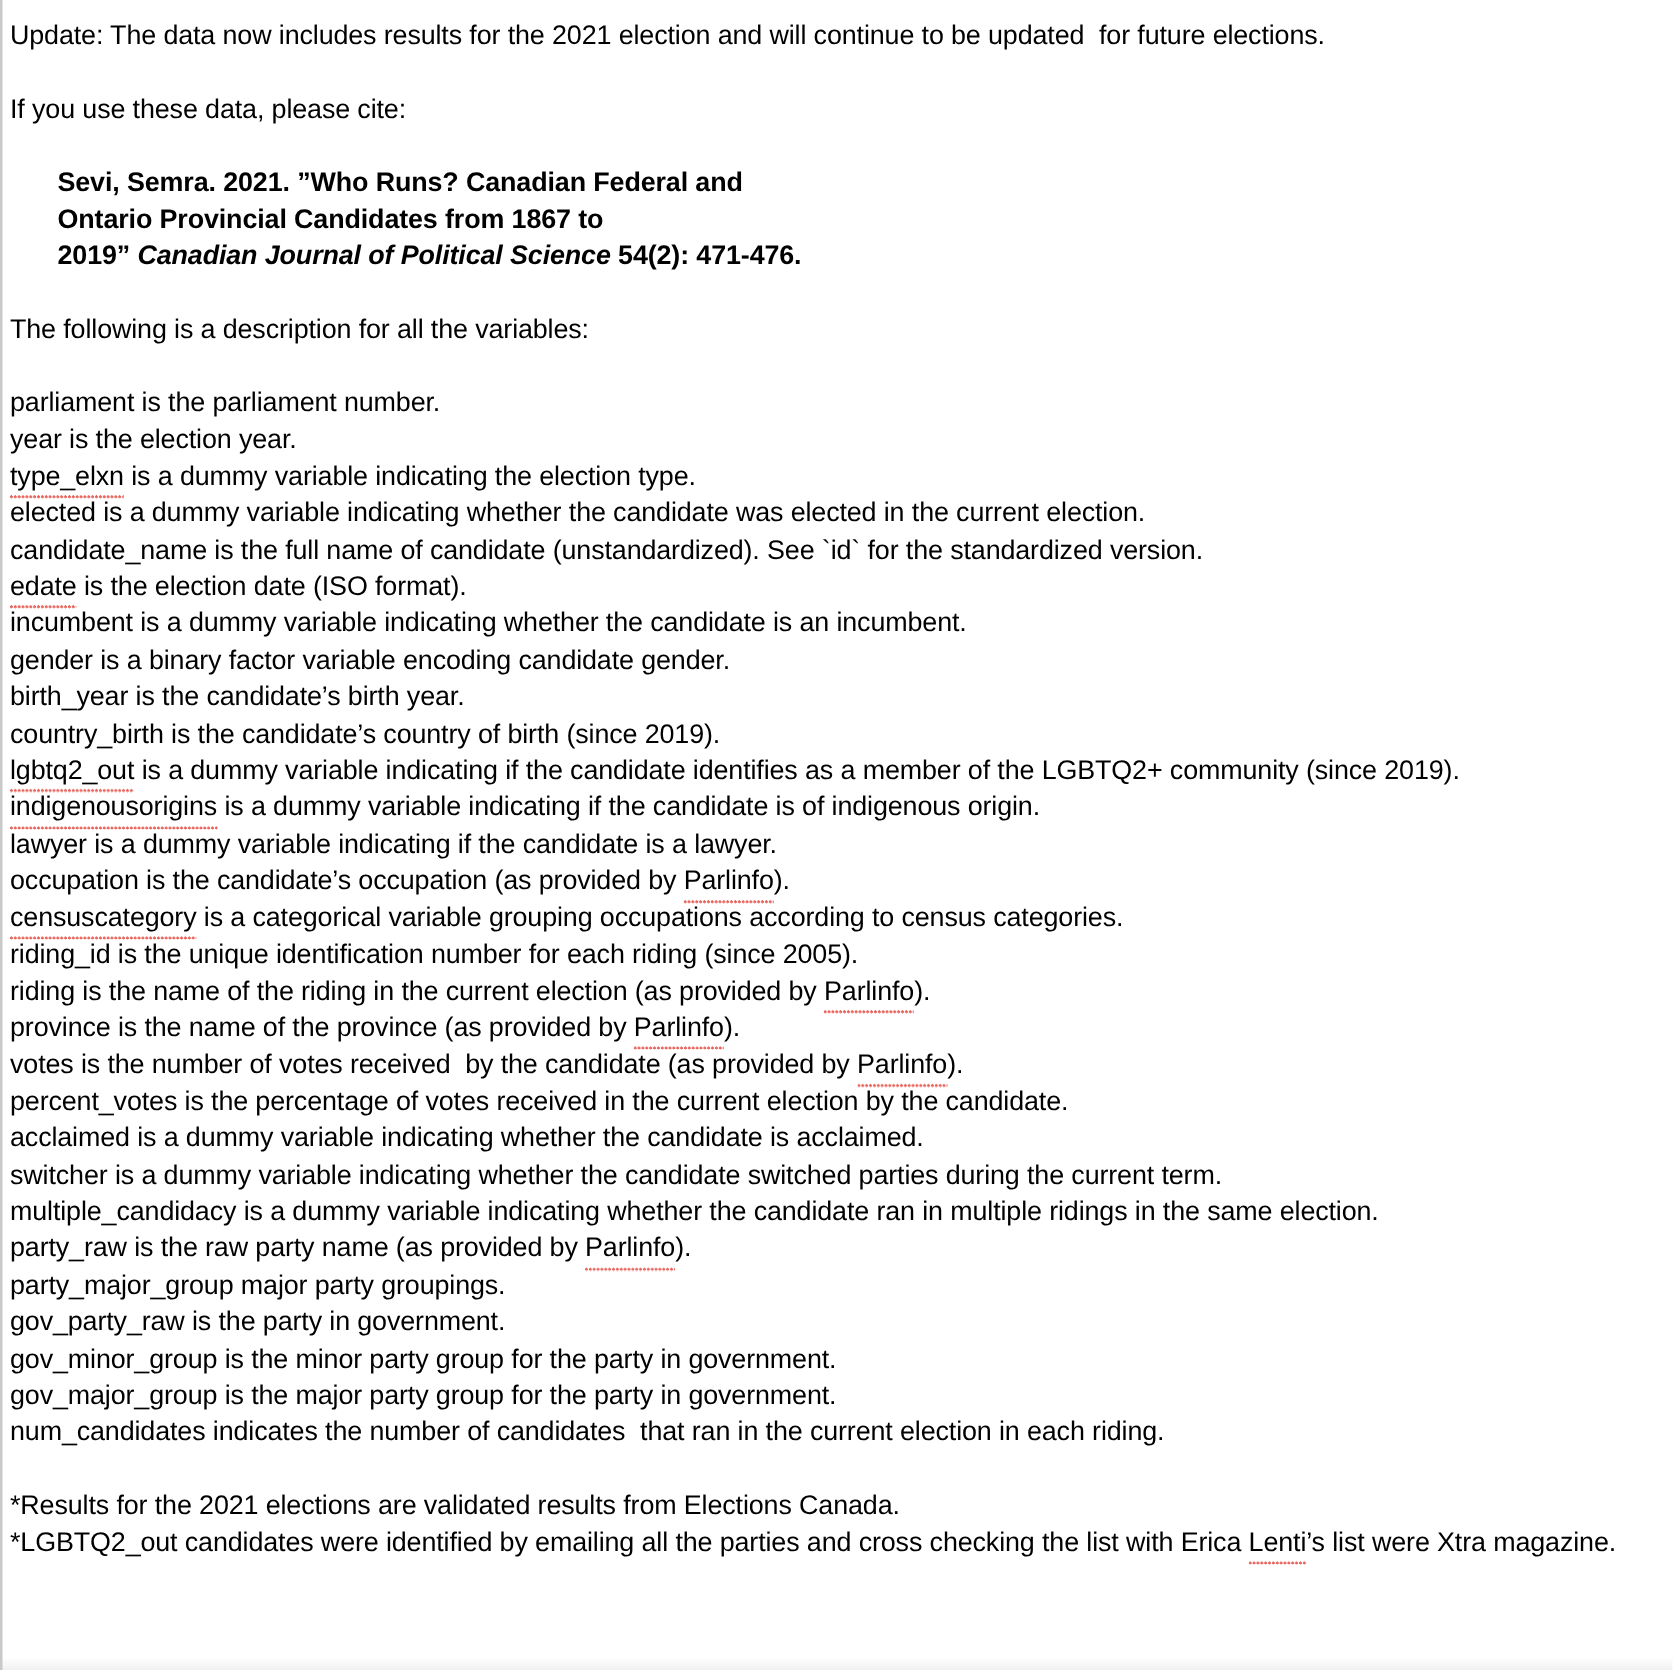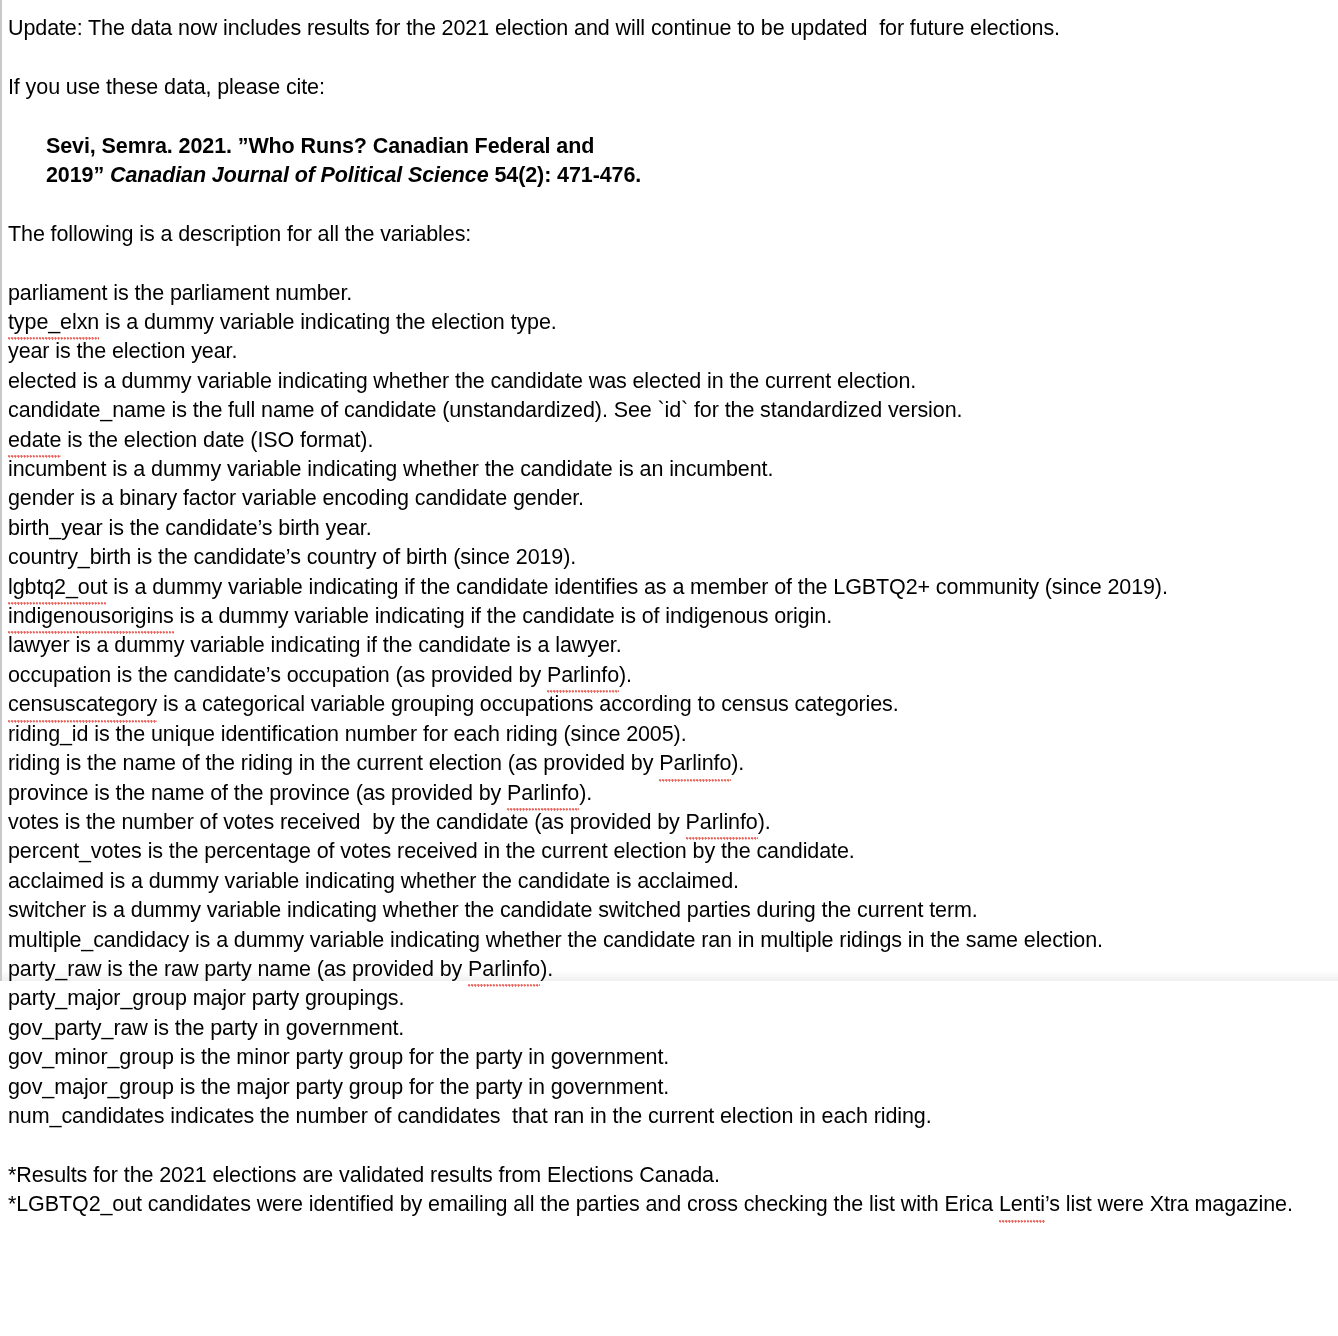--- a/index.html
+++ b/index.html
@@ -13,21 +13,21 @@
     height: 1336px;
     overflow: hidden;
     font-family: "Liberation Sans", sans-serif;
     color: #000000;
     -webkit-font-smoothing: antialiased;
   }
 
   #page {
     position: relative;
     width: 1338px;
-    height: 981px;
+    height: 1336px;
     background: #ffffff;
     box-sizing: border-box;
     border-left: 2px solid #c9c9c9;
     padding: 14px 10px 0 6px;
   }
 
   
   #bottom-edge {
     position: absolute;
     left: 0;
@@ -85,33 +85,34 @@
   <div class="line">Update: The data now includes results for the 2021 election and will continue to be updated  for future elections.</div>
 
   <div class="spacer"></div>
 
   <div class="line">If you use these data, please cite:</div>
 
   <div class="spacer"></div>
 
   <div class="citation">
     <div class="line">Sevi, Semra. 2021. ”Who Runs? Canadian Federal and</div>
+    <div class="line">Ontario Provincial Candidates from 1867 to</div>
     <div class="line"><span>2019” </span><span class="it">Canadian Journal of Political Science</span><span> 54(2): 471-476.</span></div>
   </div>
 
   <div class="spacer"></div>
 
   <div class="line">The following is a description for all the variables:</div>
 
   <div class="spacer"></div>
 
   <div id="variable-list">
       <div class="line"><span>parliament is the parliament number.</span></div>
+      <div class="line"><span>year is the election year.</span></div>
       <div class="line"><span class="sp">type_elxn</span><span> is a dummy variable indicating the election type.</span></div>
-      <div class="line"><span>year is the election year.</span></div>
       <div class="line"><span>elected is a dummy variable indicating whether the candidate was elected in the current election.</span></div>
       <div class="line"><span>candidate_name is the full name of candidate (unstandardized). See `id` for the standardized version.</span></div>
       <div class="line"><span class="sp">edate</span><span> is the election date (ISO format).</span></div>
       <div class="line"><span>incumbent is a dummy variable indicating whether the candidate is an incumbent.</span></div>
       <div class="line"><span>gender is a binary factor variable encoding candidate gender.</span></div>
       <div class="line"><span>birth_year is the candidate’s birth year.</span></div>
       <div class="line"><span>country_birth is the candidate’s country of birth (since 2019).</span></div>
       <div class="line"><span class="sp">lgbtq2_out</span><span> is a dummy variable indicating if the candidate identifies as a member of the LGBTQ2+ community (since 2019).</span></div>
       <div class="line"><span class="sp">indigenousorigins</span><span> is a dummy variable indicating if the candidate is of indigenous origin.</span></div>
       <div class="line"><span>lawyer is a dummy variable indicating if the candidate is a lawyer.</span></div>

